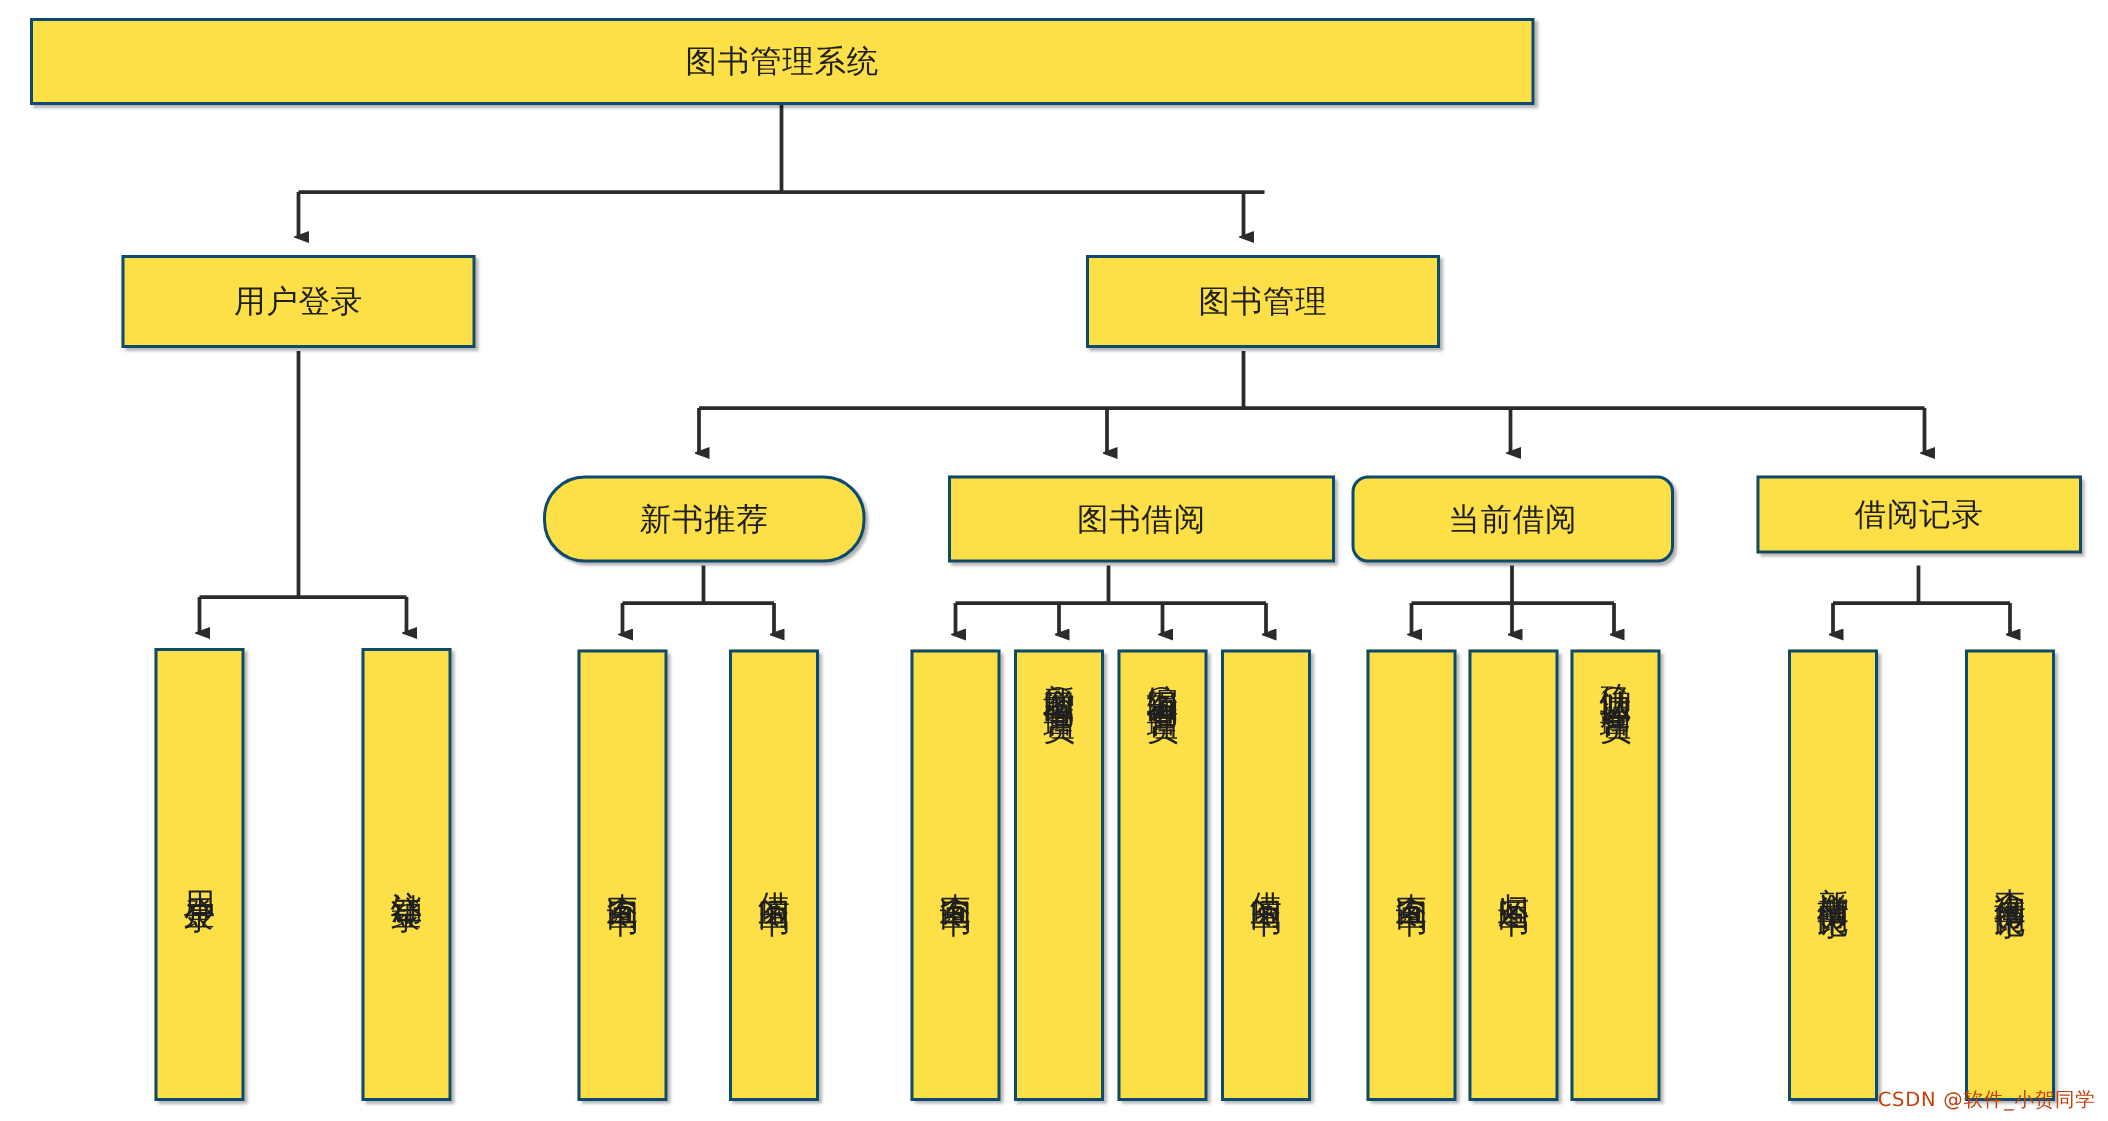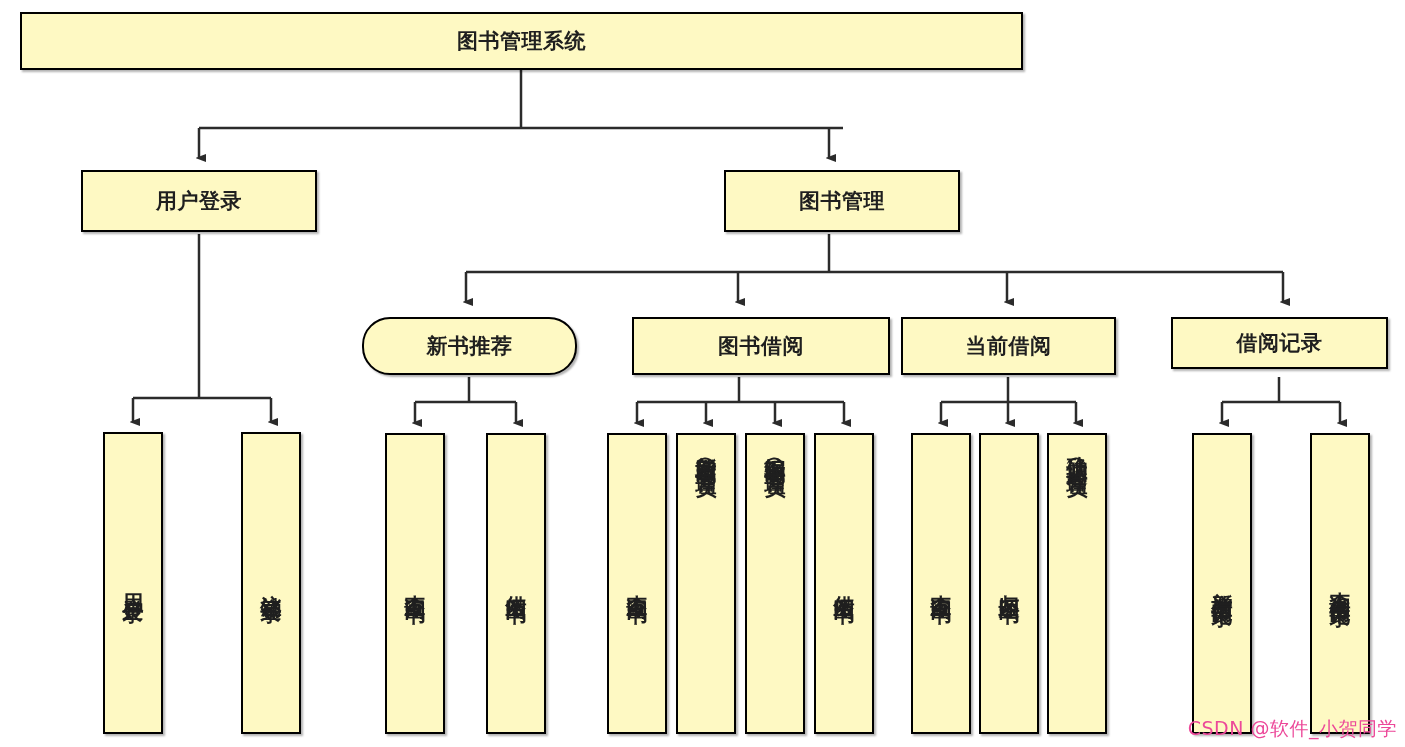--- a/index.html
+++ b/index.html
@@ -21,29 +21,28 @@
     position: absolute;
     left: 0;
     top: 0;
     width: 1405px;
     height: 747px;
     pointer-events: none;
   }
   .node {
     position: absolute;
     box-sizing: border-box;
-    background: #fef9c3;
-    border: 2px solid #000000;
+    background: #fde047;
+    border: 2px solid #0c4a6e;
     box-shadow: 2px 2px 2px rgba(0,0,0,0.30);
     display: flex;
     align-items: center;
     justify-content: center;
     color: #1a1a1a;
     z-index: 2;
-    font-weight: bold;
   }
   .node .label {
     font-size: 21px;
     line-height: 1.15;
     letter-spacing: 0.5px;
     white-space: nowrap;
     color: #1f1f1f;
   }
   
   .node.vertical {
@@ -66,22 +65,22 @@
   .node.vertical.top {
     align-items: flex-start;
   }
   .node.vertical.top .label {
     margin-top: 4px;
   }
   .watermark {
     position: absolute;
     right: 8px;
     bottom: 5px;
-    font-size: 19px;
-    color: #ec4899;
+    font-size: 13px;
+    color: #c2410c;
     letter-spacing: 0.5px;
     z-index: 5;
     white-space: nowrap;
   }
 </style>
 </head>
 <body>
 
 <div id="canvas">
 
@@ -145,21 +144,21 @@
   <div class="node" style="left:711px; top:170px; width:236px; height:62px;margin-left:13px;">
     <span class="label">图书管理</span>
   </div>
 
   <div class="node" style="left:362px; top:317px; width:215px; height:58px;border-radius:28px;">
     <span class="label">新书推荐</span>
   </div>
   <div class="node" style="left:632px; top:317px; width:258px; height:58px;">
     <span class="label">图书借阅</span>
   </div>
-  <div class="node" style="left:901px; top:317px; width:215px; height:58px;">
+  <div class="node" style="left:901px; top:317px; width:215px; height:58px;border-radius:11px;">
     <span class="label">当前借阅</span>
   </div>
   <div class="node" style="left:1171px; top:317px; width:217px; height:52px;">
     <span class="label">借阅记录</span>
   </div>
 
   <div class="node vertical mid" style="left:103px; top:432px; width:60px; height:302px;">
     <span class="label">用户登录</span>
   </div>
   <div class="node vertical mid" style="left:241px; top:432px; width:60px; height:302px;">

